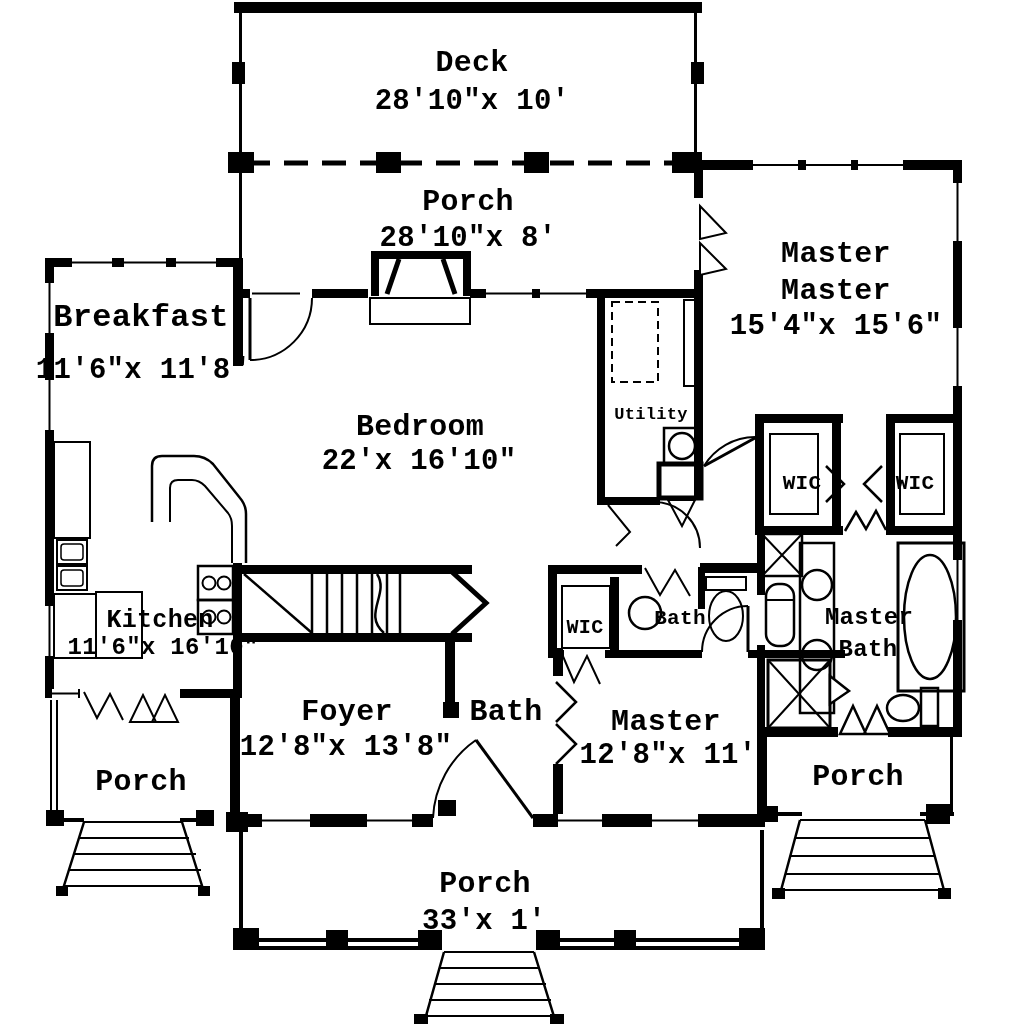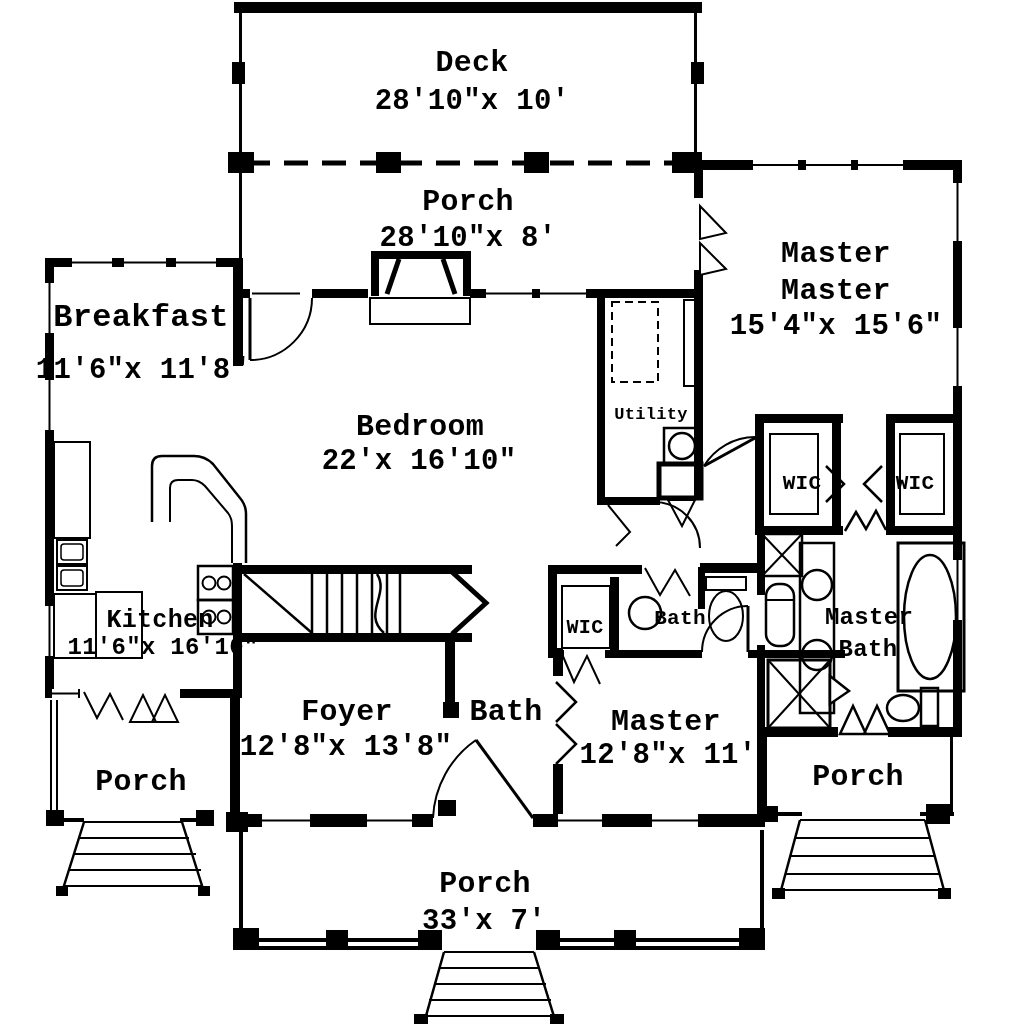--- a/index.html
+++ b/index.html
@@ -351,15 +351,15 @@
   <div class="lbl" style="left:869px;top:618px;font-size:24px">Master</div>
   <div class="lbl" style="left:868px;top:650px;font-size:24px">Bath</div>
   <div class="lbl" style="left:347px;top:712px;font-size:30px">Foyer</div>
   <div class="lbl" style="left:346px;top:747px;font-size:29px">12'8"x 13'8"</div>
   <div class="lbl" style="left:506px;top:712px;font-size:30px">Bath</div>
   <div class="lbl" style="left:666px;top:722px;font-size:30px">Master</div>
   <div class="lbl" style="left:668px;top:755px;font-size:29px">12'8"x 11'</div>
   <div class="lbl" style="left:141px;top:782px;font-size:30px">Porch</div>
   <div class="lbl" style="left:858px;top:777px;font-size:30px">Porch</div>
   <div class="lbl" style="left:485px;top:884px;font-size:30px">Porch</div>
-  <div class="lbl" style="left:484px;top:921px;font-size:29px">33'x 7'</div>
+  <div class="lbl" style="left:484px;top:921px;font-size:29px">33'x 1'</div>
 
 </div>
 
 </body></html>

